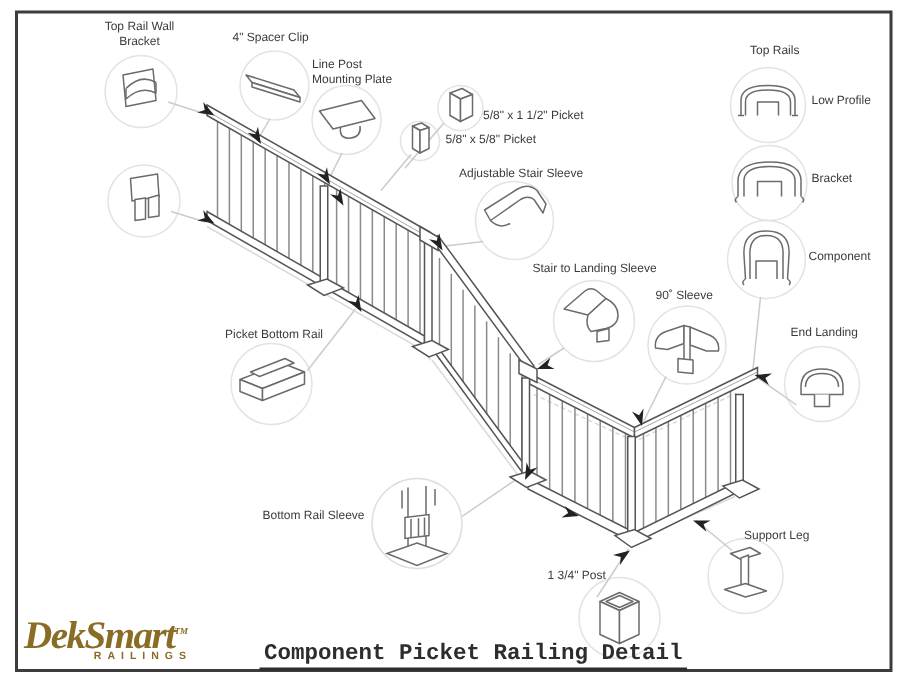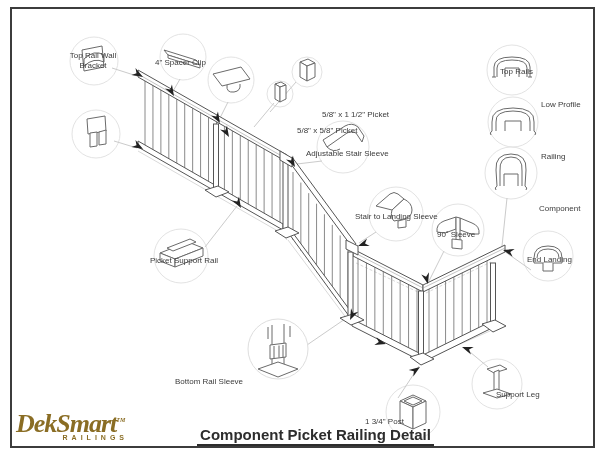--- a/index.html
+++ b/index.html
@@ -1,32 +1,32 @@
 <!DOCTYPE html>
 <html><head>
 <meta charset="utf-8">
 <style>
   html,body{margin:0;padding:0;background:#fff;}
   .stage{position:relative;width:600px;height:458px;background:#fff;overflow:hidden;
          font-family:"Liberation Sans",sans-serif;}
   .frame{position:absolute;left:10px;top:7px;width:585px;height:441px;
          border:2px solid #3c3c3c;box-sizing:border-box;background:#fff;}
   svg.art{position:absolute;left:0;top:0;}
-  .lbl{position:absolute;font-size:8px;line-height:1.25;color:#3b3b3b;margin-top:38px;}
+  .lbl{position:absolute;font-size:8px;line-height:1.25;color:#3b3b3b;}
   .c{text-align:center;}
   .nw{white-space:nowrap;}
   .logo{position:absolute;left:16px;top:410px;width:118px;color:#8a6d24;}
   .brand{font-family:"Liberation Serif",serif;font-style:italic;font-weight:bold;
          font-size:26px;line-height:1.05;letter-spacing:-1px;}
   .tm{font-size:6px;vertical-align:super;letter-spacing:0;}
   .tagline{font-size:7px;font-weight:bold;letter-spacing:4px;text-align:right;
            width:112px;margin-top:-3px;}
   .title{position:absolute;left:168px;top:426px;width:295px;text-align:center;}
   .title span{display:inline-block;font-size:15px;font-weight:bold;color:#2d2d2d;
-              border-bottom:2px solid #2d2d2d;padding:0 3px 1px;}
+              border-bottom:2px solid #2d2d2d;padding:0 3px 1px;font-family:Liberation Mono, monospace;}
 </style>
 </head>
 <body>
 
 <div class="stage">
   <div class="frame"></div>
 
   <svg class="art" width="600" height="458" viewBox="0 0 600 458">
 
     <g stroke="#e3e3e3" fill="none">
@@ -266,31 +266,32 @@
         <path d="M268 327 L268 339 M290 326 L290 337"></path>
         <path d="M270 345 L286 343 L286 357 L270 359 Z" fill="#ffffff"></path>
         <path d="M274 346 L274 358 M279 345.5 L279 357.5 M283 345 L283 357"></path>
         <path d="M258 369 L278 362 L298 369 L278 377 Z" fill="#ffffff"></path>
       </g>
     </g>
   </svg>
 
   <div class="lbl c" style="left:63px;top:13px;width:60px">Top Rail Wall Bracket</div>
   <div class="lbl nw" style="left:155px;top:20px">4" Spacer Clip</div>
+  <div class="lbl" style="left:208px;top:38px;width:60px">Line Post Mounting Plate</div>
   <div class="lbl nw" style="left:322px;top:72px">5/8" x 1 1/2" Picket</div>
   <div class="lbl nw" style="left:297px;top:88px">5/8" x 5/8" Picket</div>
   <div class="lbl nw" style="left:306px;top:111px">Adjustable Stair Sleeve</div>
   <div class="lbl c nw" style="left:489px;top:29px;width:55px">Top Rails</div>
   <div class="lbl nw" style="left:541px;top:62px">Low Profile</div>
-  <div class="lbl nw" style="left:541px;top:114px">Railing</div>
+  <div class="lbl nw" style="left:541px;top:114px">Bracket</div>
   <div class="lbl nw" style="left:539px;top:166px">Component</div>
   <div class="lbl nw" style="left:355px;top:174px">Stair to Landing Sleeve</div>
   <div class="lbl nw" style="left:437px;top:192px">90˚ Sleeve</div>
   <div class="lbl nw" style="left:527px;top:217px">End Landing</div>
-  <div class="lbl nw" style="left:150px;top:218px">Picket Support Rail</div>
+  <div class="lbl nw" style="left:150px;top:218px">Picket Bottom Rail</div>
   <div class="lbl nw" style="left:175px;top:339px">Bottom Rail Sleeve</div>
   <div class="lbl nw" style="left:496px;top:352px">Support Leg</div>
   <div class="lbl nw" style="left:365px;top:379px">1 3/4" Post</div>
 
   <div class="logo">
     <div class="brand"><span>DekSmart</span><span class="tm">TM</span></div>
     <div class="tagline">RAILINGS</div>
   </div>
 
   <div class="title">

